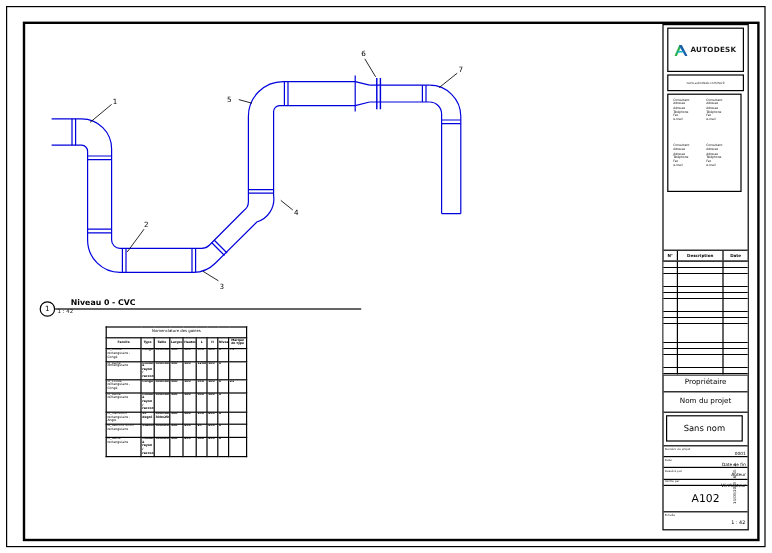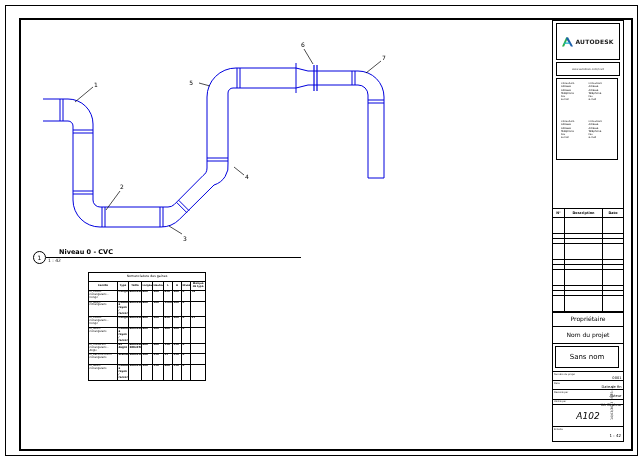--- a/index.html
+++ b/index.html
@@ -49,21 +49,21 @@
             font-size:6px;text-align:center;line-height:15px;}
   .tb-project{position:absolute;left:0;top:305px;width:70px;height:17px;border-bottom:1px solid #000;
               font-size:6px;text-align:center;line-height:17px;}
   .tb-name{position:absolute;left:2px;top:325px;width:62px;height:20px;border:1.5px solid #000;
            font-size:7px;text-align:center;line-height:20px;}
   .tb-fields{position:absolute;left:0;top:350px;width:70px;}
   .tb-field{position:relative;height:8.2px;border-top:1px solid #000;}
   .tb-field .lbl{position:absolute;left:1px;top:0.5px;font-size:2.4px;color:#222;}
   .tb-field .val{position:absolute;right:1.5px;bottom:0.5px;font-size:3.6px;}
   .tb-number{position:absolute;left:0;top:383px;width:70px;height:22px;border-top:1px solid #000;
-             font-size:9px;text-align:center;line-height:22px;font-style:italic;}
+             font-size:9px;text-align:center;line-height:22px;}
   .tb-scale{position:absolute;left:0;top:405px;width:70px;height:13px;border-top:1px solid #000;}
   .tb-scale .lbl{position:absolute;left:1px;top:1px;font-size:2.4px;color:#222;}
   .tb-scale .val{position:absolute;right:2px;bottom:2px;font-size:4px;}
   .plot-stamp{position:absolute;left:610px;top:420px;font-size:3.2px;color:#111;
               transform:rotate(-90deg);transform-origin:left top;white-space:nowrap;}
 </style>
 </head>
 <body>
 
 <div class="sheet">

